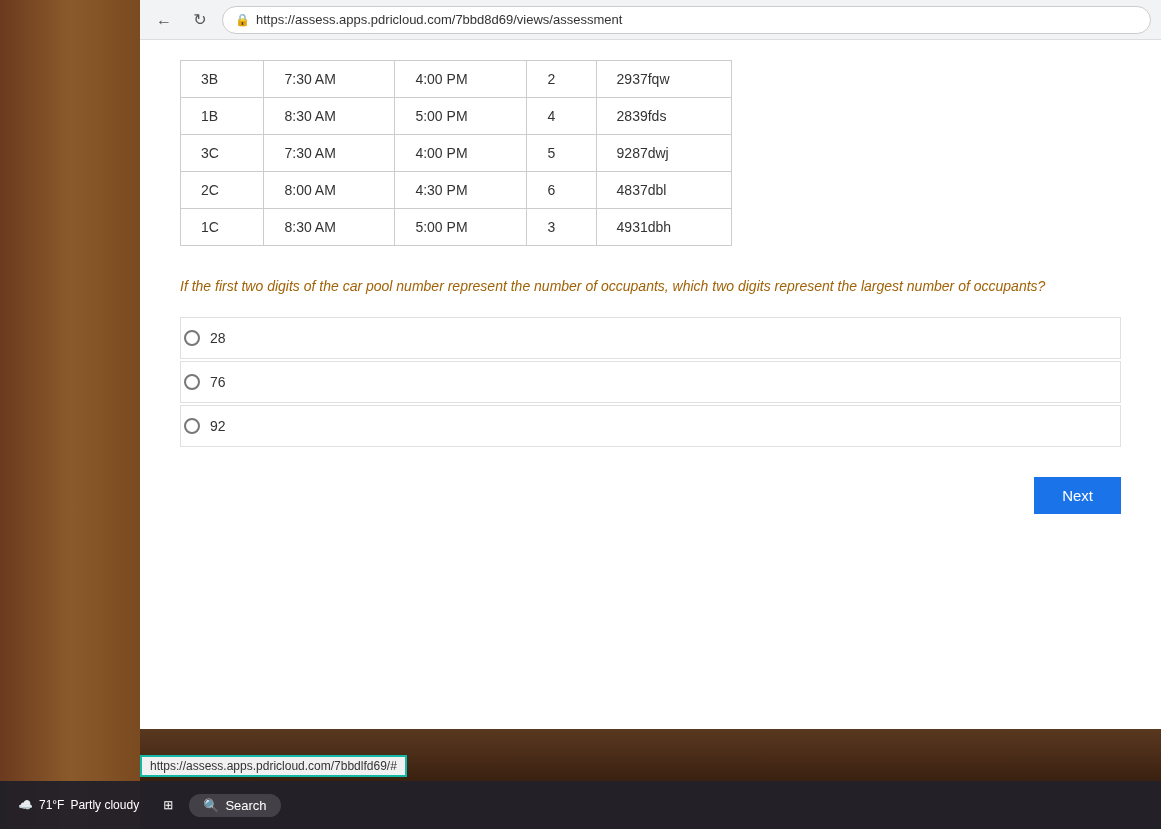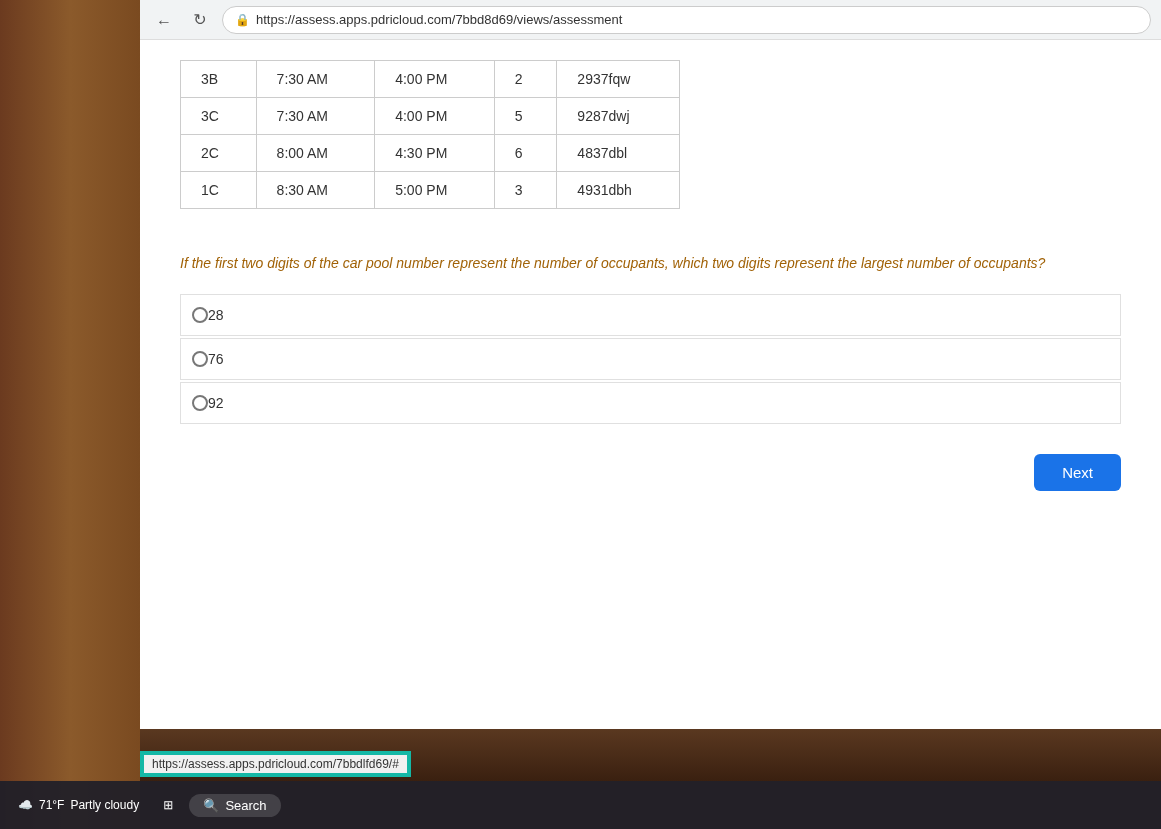--- a/index.html
+++ b/index.html
@@ -71,22 +71,22 @@
     .page-content {
       flex: 1;
       background: white;
       overflow-y: auto;
       padding: 20px 40px;
     }
 
     
     .data-table {
       border-collapse: collapse;
-      width: 500px;
-      margin-bottom: 44px;
+      width: 552px;
+      margin-bottom: 30px;
     }
 
     .data-table td {
       border: 1px solid #ccc;
       padding: 10px 20px;
       font-size: 14px;
       color: #333;
       text-align: left;
     }
 
@@ -97,21 +97,22 @@
       margin-bottom: 20px;
       line-height: 1.5;
       max-width: 900px;
       font-style: italic;
     }
 
     
     .answer-option {
       display: flex;
       align-items: center;
-      padding: 12px 11px;
+      gap: 10px;
+      padding: 12px 3px;
       border: 1px solid #e0e0e0;
       margin-bottom: 2px;
       cursor: pointer;
       font-size: 14px;
       color: #333;
       background: white;
     }
 
     .radio-circle {
       width: 16px;
@@ -128,21 +129,21 @@
       justify-content: flex-end;
       margin-top: 30px;
       padding-bottom: 20px;
     }
 
     .next-button {
       background: #1a73e8;
       color: white;
       border: none;
       padding: 10px 28px;
-      border-radius: 6px;
+      border-radius: 0;
       font-size: 15px;
       cursor: pointer;
     }
 
     
     .taskbar {
       position: absolute;
       bottom: 0;
       left: 0;
       right: 0;
@@ -174,21 +175,21 @@
       color: white;
       font-size: 13px;
       cursor: pointer;
     }
 
     .status-url {
       position: absolute;
       bottom: 52px;
       left: 140px;
       background: #f1f1f1;
-      border: 4px solid #14b8a6;
+      border: 2px solid #14b8a6;
       padding: 2px 8px;
       font-size: 12px;
       color: #333;
     }
 
     .wood-left {
       position: absolute;
       left: 0;
       top: 0;
       width: 140px;
@@ -226,20 +227,27 @@
   <div class="page-content">
 
     <table class="data-table">
       <tbody id="table-body">
       <tr>
             <td>3B</td>
             <td>7:30 AM</td>
             <td>4:00 PM</td>
             <td>2</td>
             <td>2937fqw</td>
+          </tr>
+          <tr>
+            <td>1B</td>
+            <td>8:30 AM</td>
+            <td>5:00 PM</td>
+            <td>4</td>
+            <td>2839fds</td>
           </tr>
           <tr>
             <td>3C</td>
             <td>7:30 AM</td>
             <td>4:00 PM</td>
             <td>5</td>
             <td>9287dwj</td>
           </tr>
           <tr>
             <td>2C</td>

